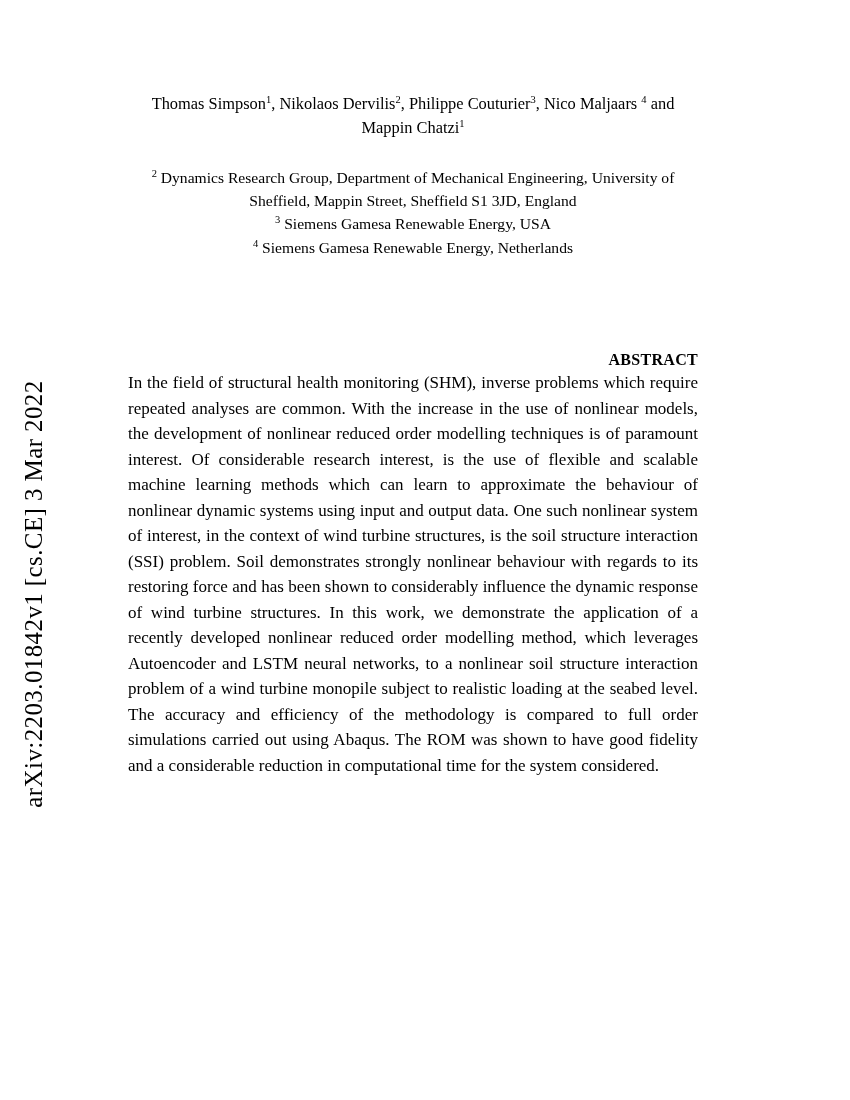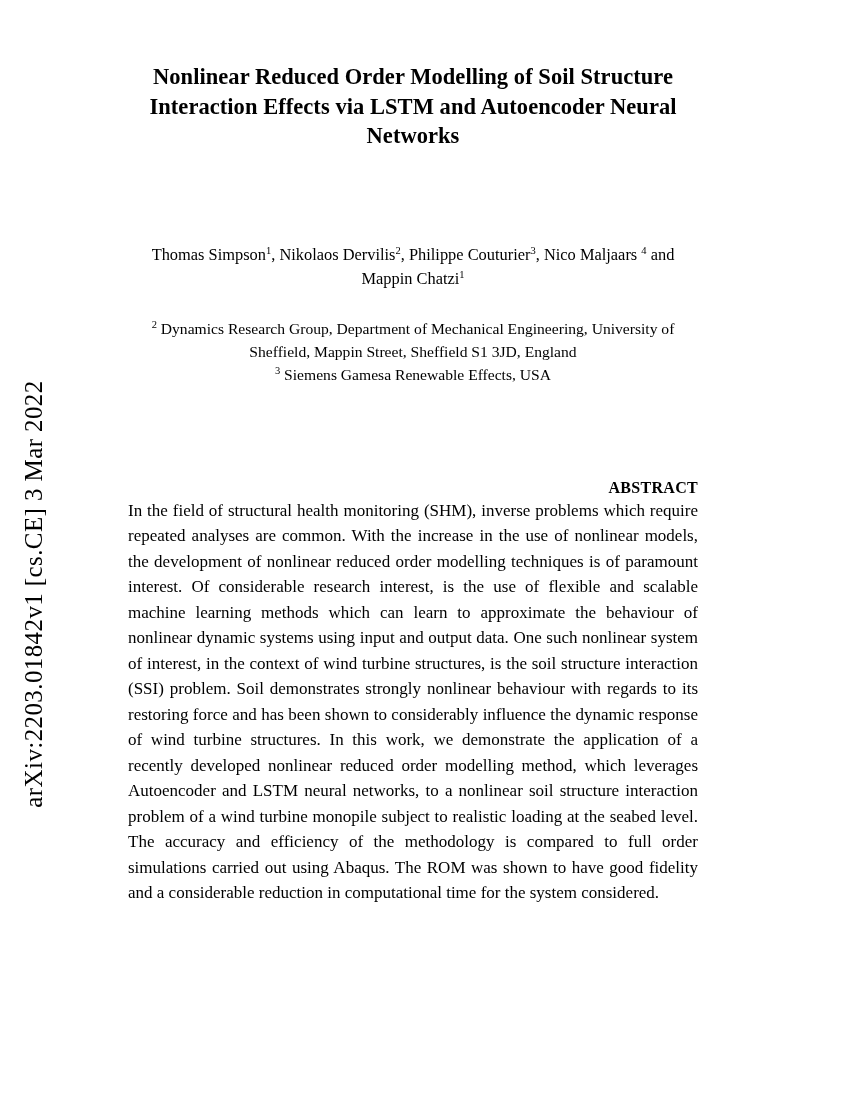--- a/index.html
+++ b/index.html
@@ -104,30 +104,30 @@
 </style>
 </head>
 <body>
 
 <div class="page">
 
   <div class="arxiv-stamp">arXiv:2203.01842v1  [cs.CE]  3 Mar 2022</div>
 
   <div class="content">
 
-    <div class="title">Nonlinear Reduced Order Modelling of Soil Structure Interaction Effects via LSTM and Autoencoder Neural Networks</div>
 
     <div class="authors">
       <span>Thomas Simpson</span><sup>1</sup><span>, Nikolaos Dervilis</span><sup>2</sup><span>, Philippe Couturier</span><sup>3</sup><span>, Nico Maljaars </span><sup>4</sup><span> and</span>
       <br>
       <span>Mappin Chatzi</span><sup>1</sup>
     </div>
 
     <div class="affiliations">
       <span class="aff-line"><sup>2</sup><span> Dynamics Research Group, Department of Mechanical Engineering, University of Sheffield, Mappin Street, Sheffield S1 3JD, England</span></span>
-      <span class="aff-line"><sup>3</sup><span> Siemens Gamesa Renewable Effects, USA</span></span>
+      <span class="aff-line"><sup>3</sup><span> Siemens Gamesa Renewable Energy, USA</span></span>
+      <span class="aff-line"><sup>4</sup><span> Siemens Gamesa Renewable Energy, Netherlands</span></span>
     </div>
 
     <div class="abstract-head">ABSTRACT</div>
     <div class="abstract-body">In the field of structural health monitoring (SHM), inverse problems which require repeated analyses are common. With the increase in the use of nonlinear models, the development of nonlinear reduced order modelling techniques is of paramount interest. Of considerable research interest, is the use of flexible and scalable machine learning methods which can learn to approximate the behaviour of nonlinear dynamic systems using input and output data. One such nonlinear system of interest, in the context of wind turbine structures, is the soil structure interaction (SSI) problem. Soil demonstrates strongly nonlinear behaviour with regards to its restoring force and has been shown to considerably influence the dynamic response of wind turbine structures. In this work, we demonstrate the application of a recently developed nonlinear reduced order modelling method, which leverages Autoencoder and LSTM neural networks, to a nonlinear soil structure interaction problem of a wind turbine monopile subject to realistic loading at the seabed level. The accuracy and efficiency of the methodology is compared to full order simulations carried out using Abaqus. The ROM was shown to have good fidelity and a considerable reduction in computational time for the system considered.</div>
 
   </div>
 </div>
 
 </body></html>

